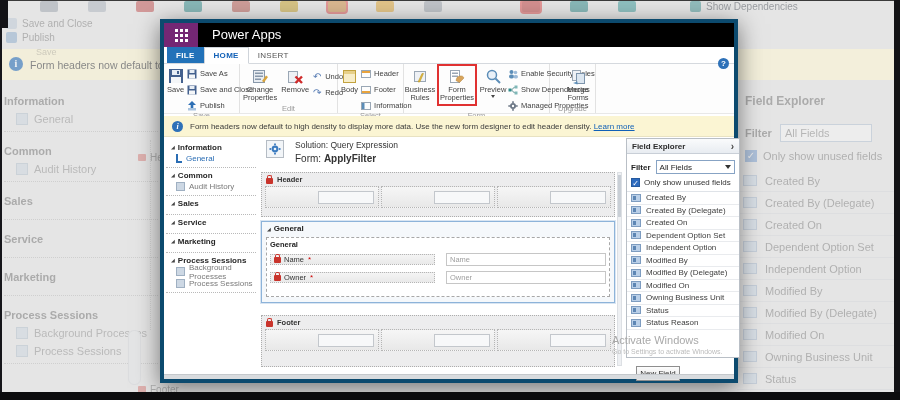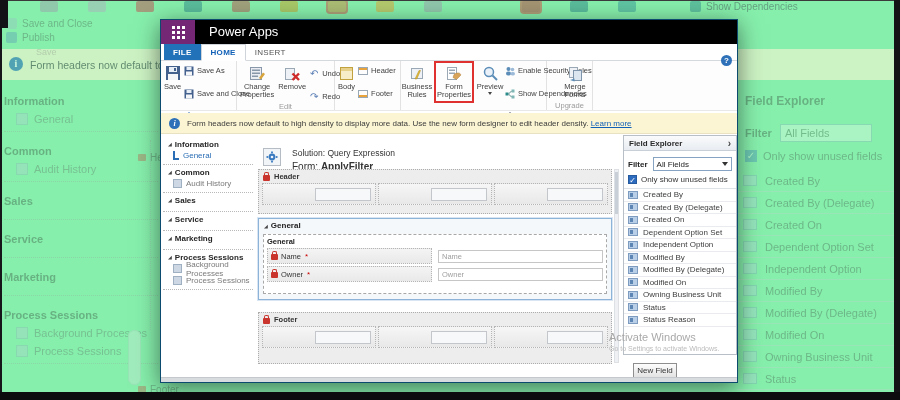--- a/index.html
+++ b/index.html
@@ -1,17 +1,17 @@
 <!DOCTYPE html>
 <html><head>
 <meta charset="utf-8">
 <style>
   html,body{margin:0;padding:0;background:#777;}
   *{box-sizing:border-box;font-family:"Liberation Sans","DejaVu Sans",sans-serif;}
-  .screen{position:relative;width:900px;height:400px;background:#86efac;overflow:hidden;margin:0 auto;}
+  .screen{position:relative;width:900px;height:400px;background:#e5e5e5;overflow:hidden;margin:0 auto;}
 
   
   .bg{position:absolute;inset:0;}
   .bg-top{position:absolute;top:0;left:0;right:0;height:14px;display:flex;gap:30px;padding-left:40px;opacity:.5;}
   .bg-top span{width:18px;height:11px;border-radius:2px;margin-top:1px;flex:none;}
   .bg-top span.boxed{box-shadow:0 0 0 2px rgba(224,49,49,.85);}
   .bg-top span:nth-child(10){margin-left:50px;}
   .bg-showdep{position:absolute;left:690px;top:1px;font-size:10px;color:#3c424c;opacity:.45;display:flex;gap:5px;align-items:center;white-space:nowrap;}
   .bg-showdep i{width:11px;height:11px;background:#2e8b8b;border-radius:2px;}
   .bg-yellow{position:absolute;top:49px;left:0;right:0;height:31px;background:#fbf5d3;opacity:.6;}
@@ -46,37 +46,37 @@
   .bg-fe .brow i{width:14px;height:11px;background:#b9cfe8;border:1px solid #7d9cc0;flex:none;}
 
   
   .frame-top{position:absolute;left:0;top:0;right:0;height:1px;background:#3a3a3a;z-index:6;}
   .frame-left{position:absolute;left:0;top:0;width:2px;height:400px;background:#15151a;z-index:6;}
   .frame-corner{position:absolute;left:0;top:0;width:8px;height:28px;background:#121216;z-index:6;}
   .frame-right{position:absolute;right:0;top:0;width:6px;height:400px;background:#131316;z-index:6;}
   .frame-bottom{position:absolute;left:0;bottom:0;width:100%;height:8px;background:#0c0c0e;z-index:6;}
 
   
-  .dialog{position:absolute;left:160px;top:19px;width:578px;height:364px;background:#fff;border:1px solid #0c4a6e;box-shadow:0 5px 22px rgba(0,0,0,.5);z-index:4;}
+  .dialog{position:absolute;left:160px;top:19px;width:578px;height:364px;background:#fff;border:4px solid #0c4a6e;box-shadow:0 5px 22px rgba(0,0,0,.5);z-index:4;}
   .titlebar{position:absolute;top:0;left:0;right:0;height:24px;background:#000;display:flex;align-items:stretch;}
   .waffle{width:34px;background:#742774;display:flex;align-items:center;justify-content:center;cursor:pointer;}
   .apptitle{color:#fff;font-size:13px;line-height:24px;margin-left:14px;font-weight:400;}
   .tabsrow{position:absolute;top:24px;left:0;right:0;height:17px;background:#fff;border-bottom:1px solid #d5d9de;display:flex;padding-left:3px;}
   .tab{font-size:8px;padding:0 9px;display:flex;align-items:center;color:#555;letter-spacing:.3px;}
   .tab.file{background:#2272b9;color:#fff;font-weight:bold;}
   .tab.home{color:#1160b7;font-weight:bold;background:#fff;border:1px solid #cfd4da;border-bottom:1px solid #fff;margin-bottom:-1px;}
   .helpbtn{position:absolute;top:35px;right:5px;width:11px;height:11px;border-radius:50%;background:#2e71b8;color:#fff;font-size:8px;font-weight:bold;text-align:center;line-height:11px;cursor:pointer;z-index:2;}
 
   .ribbon{position:absolute;top:41px;left:0;right:0;height:50px;background:#fdfdfd;border-bottom:1px solid #e8e8e8;display:flex;}
   .rgroup{display:flex;flex-direction:column;border-right:1px solid #e2e2e2;flex:none;}
   .rgc{flex:1;display:flex;align-items:flex-start;padding:2px 2px 0;gap:2px;}
   .rgl{height:11px;font-size:7.5px;color:#9b9b9b;text-align:center;line-height:10px;}
   .rbtn-lg{display:flex;flex-direction:column;align-items:center;font-size:7.5px;color:#3f3f3f;text-align:center;line-height:1.1;padding:1px 1px;cursor:pointer;}
   .rbtn-lg .ric{height:18px;display:flex;align-items:center;justify-content:center;margin-bottom:1px;}
-  .rcol{display:flex;flex-direction:column;gap:12px;padding-top:2px;}
+  .rcol{display:flex;flex-direction:column;gap:5px;padding-top:2px;}
   .rbtn-sm{display:flex;align-items:center;gap:3px;font-size:7.5px;color:#3f3f3f;height:11px;white-space:nowrap;cursor:pointer;}
   .ic-sm{width:10px;height:10px;display:flex;align-items:center;justify-content:center;flex:none;}
   .glyph-arrow{font-size:10px;color:#5b7fb5;line-height:10px;}
   .hl-red{box-shadow:0 0 0 2px #e03131;margin:0 3px;}
   .dd-tri{width:0;height:0;border-left:2.5px solid transparent;border-right:2.5px solid transparent;border-top:3px solid #444;margin-top:1px;}
 
   .notif{position:absolute;top:93px;left:0;right:0;height:21px;background:#fbf5d3;border-bottom:1px solid #e8e2c2;display:flex;align-items:center;padding:0 8px;gap:7px;font-size:8px;color:#3b3b3b;}
   .notif .info{width:11px;height:11px;border-radius:50%;background:#2e71b8;color:#fff;font-size:8px;font-weight:bold;font-style:italic;text-align:center;line-height:11px;flex:none;font-family:"Liberation Serif",serif;}
   .notif a{color:#1160b7;text-decoration:underline;cursor:pointer;}
 
@@ -88,39 +88,39 @@
   .nav-group:nth-child(3),.nav-group:nth-child(4),.nav-group:nth-child(5){padding-bottom:6px;}
   .nav-head{font-size:8px;font-weight:bold;color:#262626;display:flex;gap:3px;align-items:center;height:10px;cursor:pointer;}
   .tri{font-size:5px;color:#444;line-height:6px;}
   .nav-item{display:flex;gap:4px;align-items:center;height:11px;font-size:8px;color:#7a7a7a;padding-left:5px;margin-top:1px;cursor:pointer;}
   .nav-item .nico{width:9px;height:9px;background:#cdd8e4;border:1px solid #9fb0c2;flex:none;}
   .nav-item.active{color:#2a6db4;}
   .nav-item.active .nico{width:6px;height:9px;background:transparent;border:none;border-left:2px solid #2a6db4;border-bottom:2px solid #2a6db4;}
 
   
   .canvas{position:absolute;left:95px;top:0;width:362px;bottom:0;}
-  .formid{position:absolute;left:7px;top:14px;display:flex;gap:11px;}
+  .formid{position:absolute;left:7px;top:3px;display:flex;gap:11px;}
   .solicon{width:18px;height:18px;border:1px solid #b5bcc4;background:#f2f5f8;display:flex;align-items:center;justify-content:center;}
   .fid1{font-size:8.5px;color:#333;}
   .fid2{font-size:10px;color:#333;margin-top:3px;}
   .sections{position:absolute;left:2px;right:6px;top:34px;bottom:0;}
   .sec{position:absolute;left:0;right:0;border:1px dotted #adadad;background:#ededee;cursor:pointer;}
   .sec.hdr{top:1px;height:45px;}
   .sec.ftr{top:144px;height:52px;}
   .seclabel{display:flex;align-items:center;gap:4px;font-size:7.5px;font-weight:bold;color:#333;padding:2px 0 2px 4px;}
   .cellrow{display:flex;gap:2px;padding:0 3px;}
   .cell{flex:1;height:22px;border:1px dotted #b5b5b5;background:linear-gradient(#f6f6f6,#e8e8e8);display:flex;align-items:center;justify-content:flex-end;padding-right:4px;}
   .cellinner{width:52%;height:13px;background:#f7f8f9;border:1px solid #c3c7cc;}
   .lockico{position:relative;width:7px;height:6px;background:#c9342c;border-radius:1px;flex:none;margin-top:2px;}
   .lockico::before{content:"";position:absolute;left:1px;top:-3px;width:3px;height:3px;border:1px solid #c9342c;border-bottom:none;border-radius:2px 2px 0 0;}
   .sec.gen{top:50px;height:82px;border:1px solid #8db3d9;background:#f5f8fb;box-shadow:0 0 0 1px #d9e5f2;}
   .genhead{display:flex;gap:3px;align-items:center;font-size:8px;font-weight:bold;color:#222;padding:2px 0 1px 5px;}
   .gendash{position:absolute;left:4px;right:4px;top:15px;bottom:5px;border:1px dashed #a8a8a8;background:#fff;padding:2px 3px;}
   .genlabel{font-size:7.5px;font-weight:bold;color:#222;height:11px;}
-  .frow{display:flex;gap:6px;height:16px;margin-bottom:2px;}
+  .frow{display:flex;gap:11px;height:16px;margin-bottom:2px;align-items:center;}
   .flabel{width:165px;border:1px dotted #b5b5b5;background:linear-gradient(#f4f4f4,#e9e9e9);display:flex;align-items:center;gap:3px;padding-left:3px;font-size:7.5px;color:#333;}
   .req{color:#c00;font-size:8px;vertical-align:super;margin-left:1px;}
   .finput{flex:1;display:flex;align-items:center;}
   .finput input{width:100%;height:13px;border:1px solid #c6c6c6;font-size:7.5px;padding:0 3px;color:#333;background:#fff;outline:none;}
   .finput input::placeholder{color:#9e9e9e;}
   .vscroll{position:absolute;right:-1px;top:35px;width:5px;height:194px;background:#eef0f3;border:1px solid #dde0e4;cursor:pointer;}
   .vscroll::after{content:"";position:absolute;left:0;right:0;top:2px;height:42px;background:#c9cfd6;}
 
   
   .rightpanel{position:absolute;left:462px;top:1px;width:114px;height:220px;border:1px solid #b9bfc6;background:#fff;}

